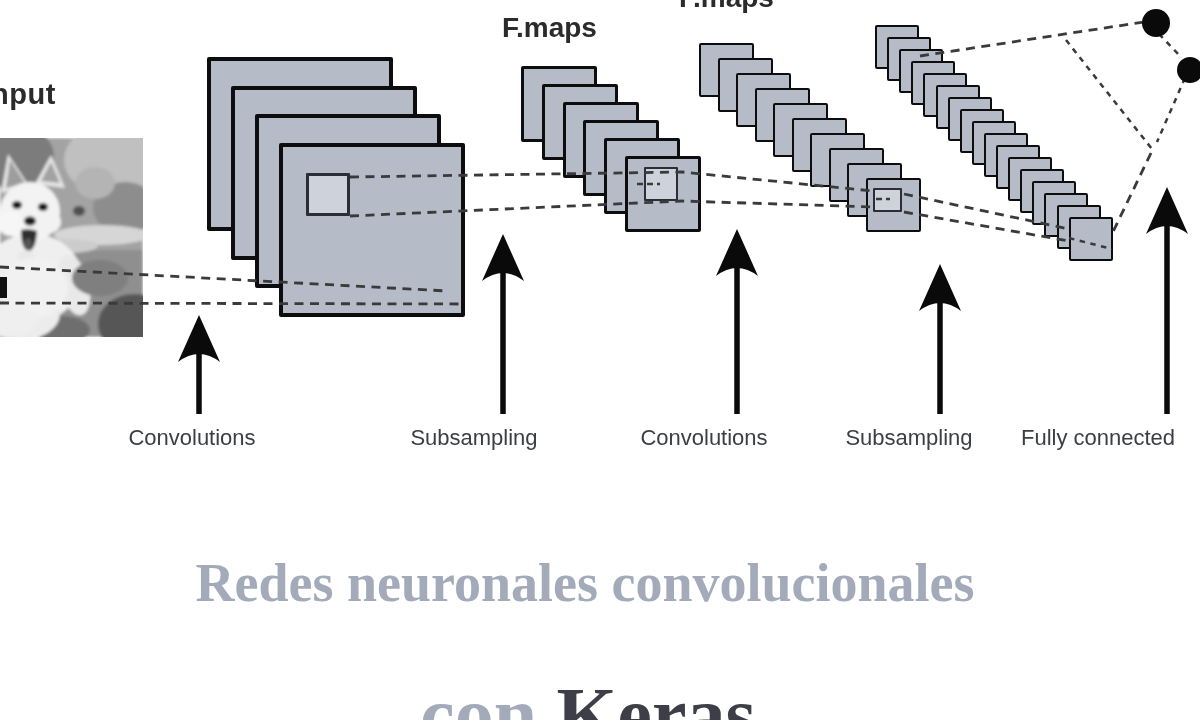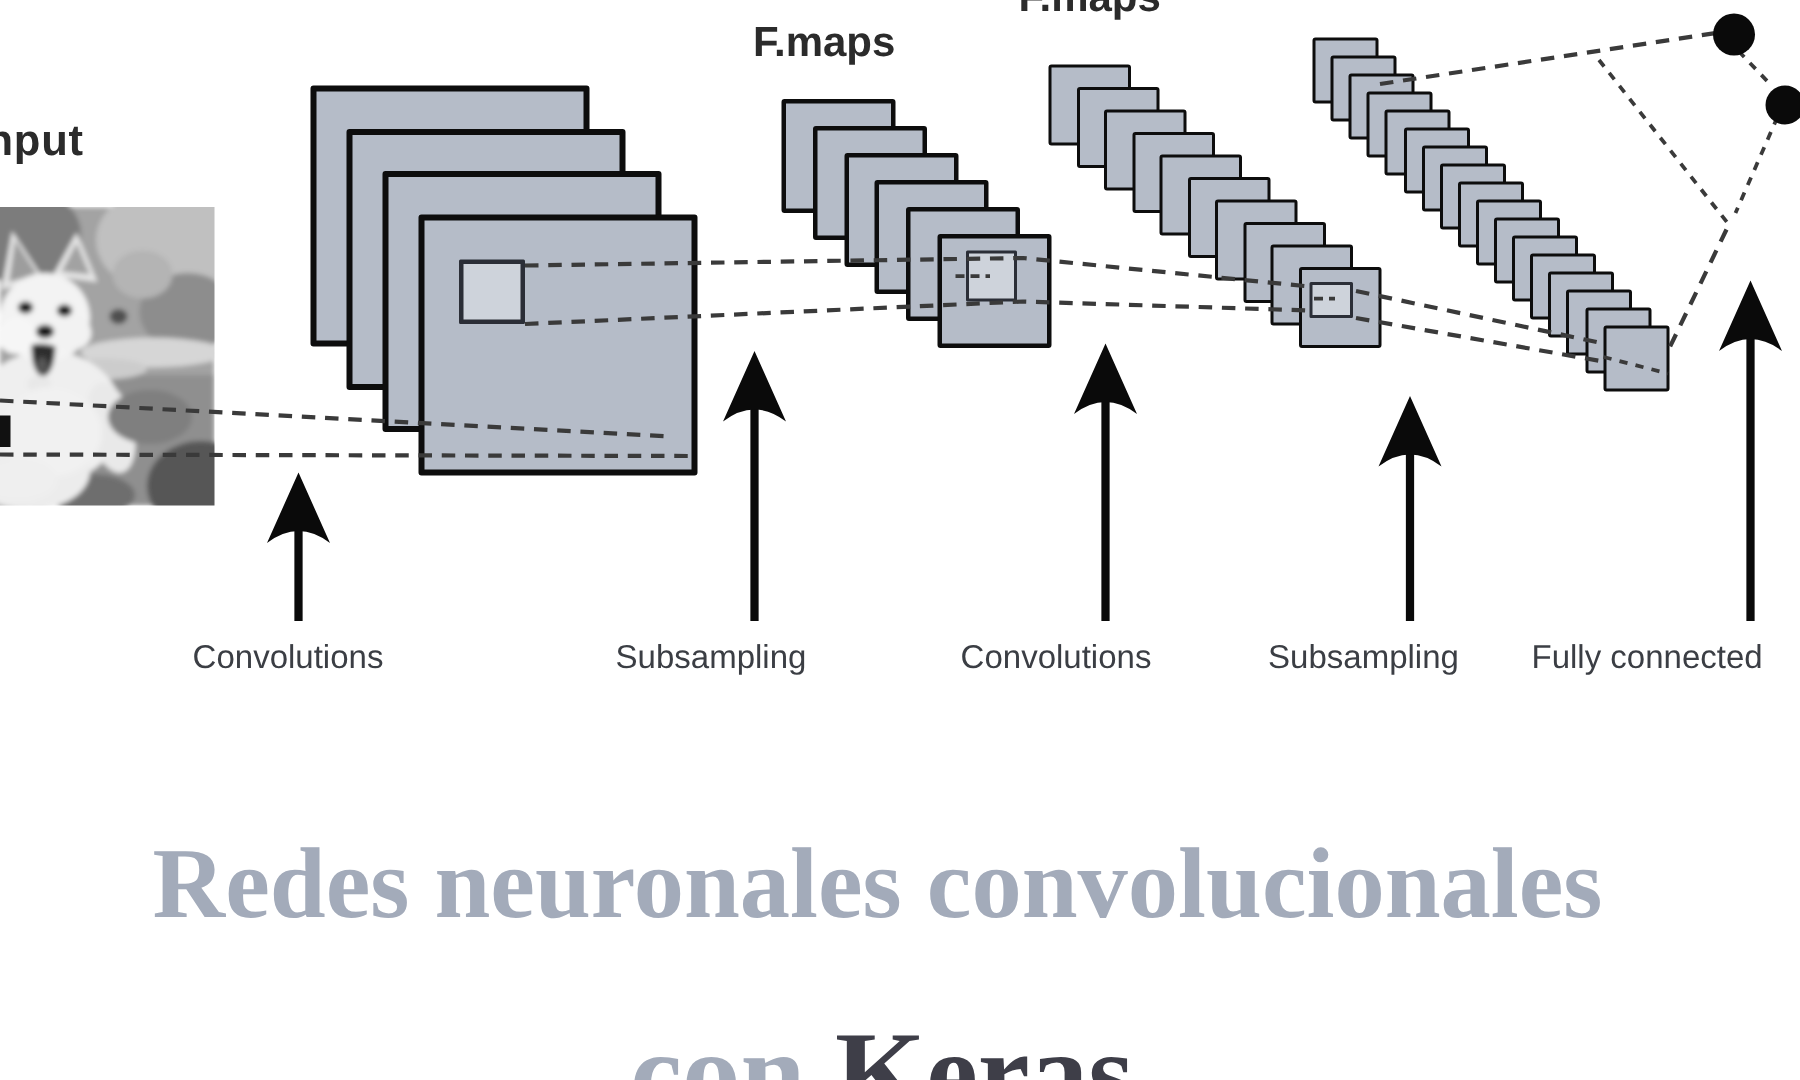--- a/index.html
+++ b/index.html
@@ -57,21 +57,21 @@
   .dash-tick { stroke: var(--line-color); stroke-width: 2.5; fill: none; stroke-dasharray: 6 4; }
   .arrow-head { fill: var(--arrow-color); }
   .arrow-stem { stroke: var(--arrow-color); stroke-width: 5.5; }
   .neuron { fill: var(--arrow-color); }
 
   
   .title-line1 {
     position: absolute; left: 0; top: 556px; width: 1170px;
     text-align: center;
     font-family: "Liberation Serif", serif;
-    font-weight: bold; font-size: 67px; line-height: 1;
+    font-weight: bold; font-size: 54px; line-height: 1;
     color: var(--title-gray);
     white-space: nowrap;
   }
   .title-line2 {
     position: absolute; left: 0; top: 676px; width: 1176px;
     text-align: center;
     font-family: "Liberation Serif", serif;
     font-weight: bold; font-size: 78px; line-height: 1;
     white-space: nowrap;
   }

